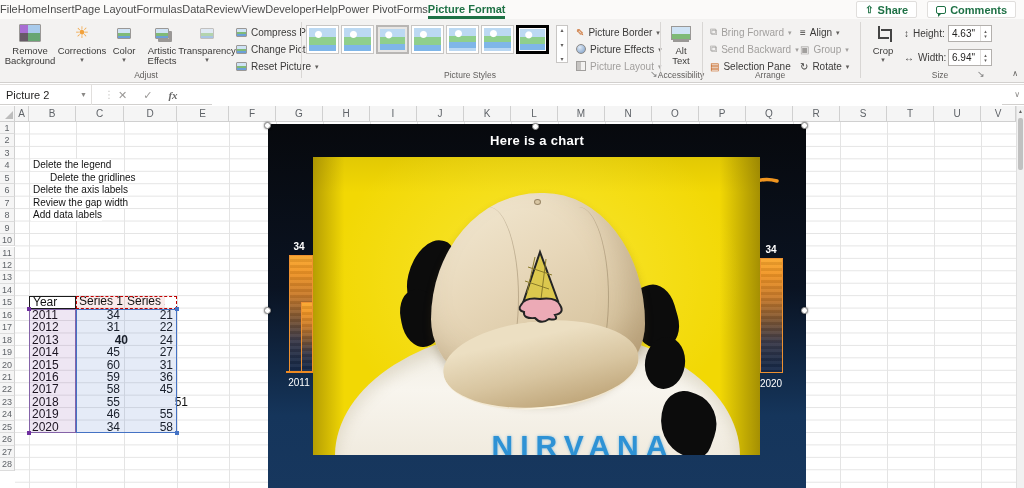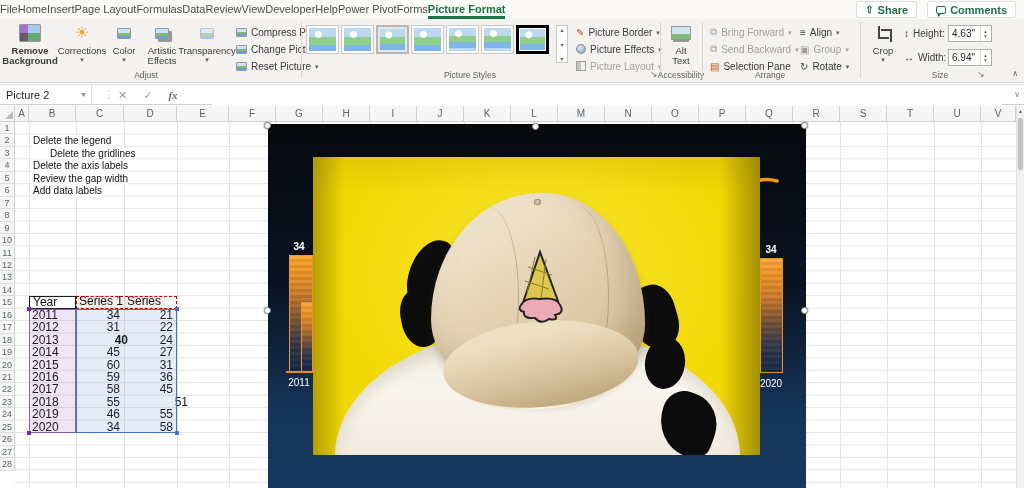--- a/index.html
+++ b/index.html
@@ -64,21 +64,21 @@
   .colhead { position:absolute; top:0; height:16px; background:#f5f5f5; border-right:1px solid #d0d0d0;
              border-bottom:1px solid #d0d0d0; font-size:10px; color:#5f6368; text-align:center; line-height:15px; }
   .corner { position:absolute; left:0; top:0; width:15px; height:16px; background:#f5f5f5; border-right:1px solid #d0d0d0; border-bottom:1px solid #d0d0d0; }
   .corner::after { content:""; position:absolute; right:1px; bottom:2px; border-bottom:8px solid #bdbdbd; border-left:8px solid transparent; }
   .rownum { position:absolute; left:0; width:15px; background:#f5f5f5; border-right:1px solid #d0d0d0;
             border-bottom:1px solid #dcdcdc; font-size:9px; color:#5f6368; text-align:center; }
   .gridbody { position:absolute; left:15px; top:16px; width:1001px; height:366px;
               background-image:linear-gradient(to bottom, transparent calc(100% - 1px), #e4e4e4 0);
               background-size:100% 12.45px; }
   .vline { position:absolute; top:16px; width:1px; background:#e4e4e4; height:366px; }
-  .celltext { position:absolute; font-size:10px; color:#111; background:#fff; line-height:12px; white-space:nowrap; padding-left:2px; }
+  .celltext { position:absolute; font-size:10px; color:#111; background:#fff; line-height:12px; white-space:nowrap; padding-left:2px;margin-top:24px; }
   .tcell { position:absolute; font-size:12px; color:#111; line-height:12px; white-space:nowrap; overflow:hidden; }
   .num { text-align:right; padding-right:4px; }
   .hYear { background:#fff; border:1.5px solid #1a1a1a; }
   .hSeries { background:rgba(192,0,0,0.08); }
   .serbox { position:absolute; border:1px dashed #c00000; }
   .selpurple { position:absolute; background:rgba(112,48,160,0.12); border:1px solid #8463a8; }
   .selblue { position:absolute; background:rgba(68,114,196,0.14); border:1px solid #4472c4; }
   .cornerdot { position:absolute; width:4px; height:4px; }
 
   
@@ -145,21 +145,21 @@
     <span>Share</span>
   </div>
   <div class="topbtn">
     <span class="cbubble"></span>
     <span>Comments</span>
   </div>
 </div>
 
 <div class="ribbon">
 
-  <div class="lbtn" style="left:4px;width:52px;font-weight:bold;">
+  <div class="lbtn" style="left:4px;width:52px;">
     <span class="ic">
         <span class="rb-ic"></span>
       </span>
     <span class="tx">Remove</span>
     <span class="tx">Background</span>
   </div>
   <div class="lbtn" style="left:58px;width:48px;">
     <span class="ic sun">☀</span>
     <span class="tx">Corrections</span>
     <span class="chev">▾</span>
@@ -471,38 +471,40 @@
       <div class="cornerdot" style="background: rgb(68, 114, 196); left: 175px; top: 325.25px;"></div>
     </div>
 </div>
 
 <div style="position:absolute;right:0;top:106px;width:8px;height:382px;background:#f1f1f1;border-left:1px solid #e0e0e0;">
   <div style="height:11px;text-align:center;font-size:5px;color:#606060;line-height:11px;">▲</div>
   <div style="margin:1px;height:52px;background:#c1c1c1;border-radius:2px;"></div>
 </div>
 
 <div class="chart">
+  <div class="ctitle">Here is a chart</div>
 
   <div class="bar" style="left:21px;top:131px;width:24px;height:117px;"></div>
   <div class="bar" style="left:33px;top:178px;width:12px;height:70px;"></div>
   <div class="dlabel" style="left:8px;top:117px;width:46px;">34</div>
   <div class="axis" style="left:18px;top:247px;width:28px;"></div>
   <div class="xlabel" style="left:8px;top:253px;width:46px;">2011</div>
 
   <div class="bar" style="left:492px;top:134px;width:23px;height:115px;"></div>
   <div class="dlabel" style="left:480px;top:120px;width:46px;">34</div>
   <div class="xlabel" style="left:477px;top:254px;width:52px;">2020</div>
 
   <svg width="32" height="16" style="position:absolute;left:479px;top:51px;">
     <path d="M1,12 Q13,1 30,6" stroke="#f0951f" stroke-width="3.5" fill="none" stroke-linecap="round"></path>
   </svg>
 
   <div class="photo">
     <div class="bgshade"></div>
     <div class="shirt"></div>
+    <div class="nirvana">NIRVANA</div>
     <div class="hair" style="left:96px;top:82px;width:44px;height:72px;border-radius:60% 40% 55% 45%;transform:rotate(14deg);"></div>
     <div class="hair" style="left:88px;top:132px;width:40px;height:58px;border-radius:45% 55% 50% 50%;transform:rotate(-10deg);"></div>
     <div class="hair" style="left:318px;top:128px;width:46px;height:64px;border-radius:55% 45% 45% 55%;transform:rotate(-16deg);"></div>
     <div class="hair" style="left:332px;top:180px;width:40px;height:52px;border-radius:50%;transform:rotate(8deg);"></div>
     <div class="hair" style="left:346px;top:236px;width:58px;height:62px;border-radius:40% 60% 30% 70%;transform:rotate(20deg);z-index:4;"></div>
     <div class="cap">
       <div class="seam" style="left:28px;"></div>
       <div class="seam" style="left:118px;"></div>
       <div class="capbtn"></div>
       <div class="brim"></div>

